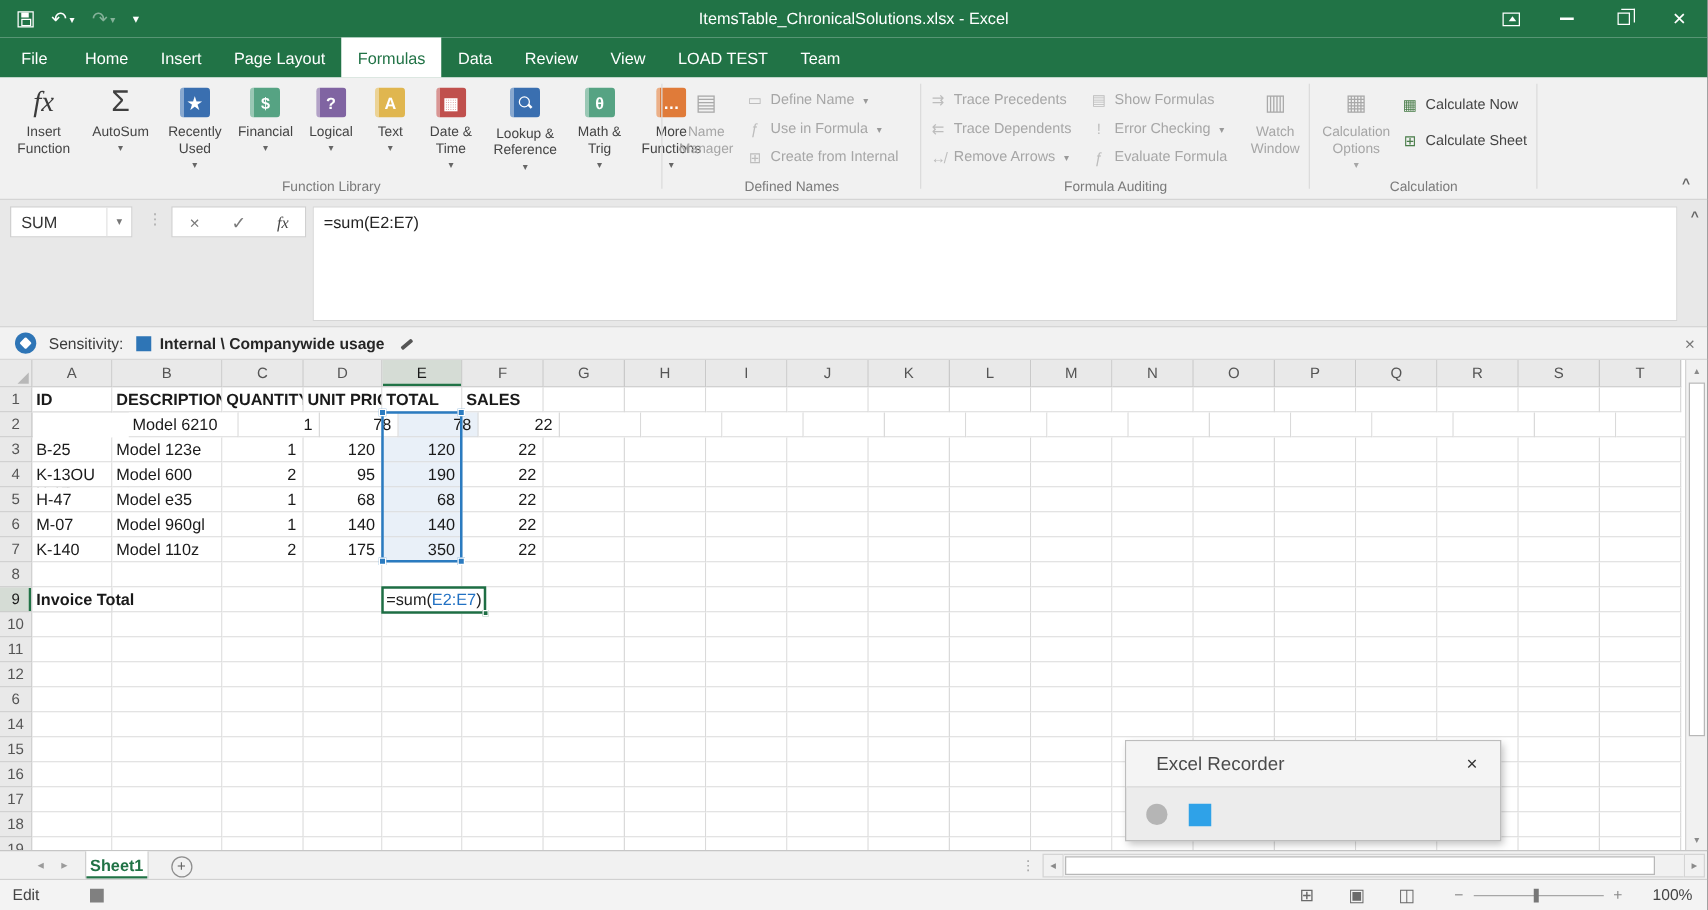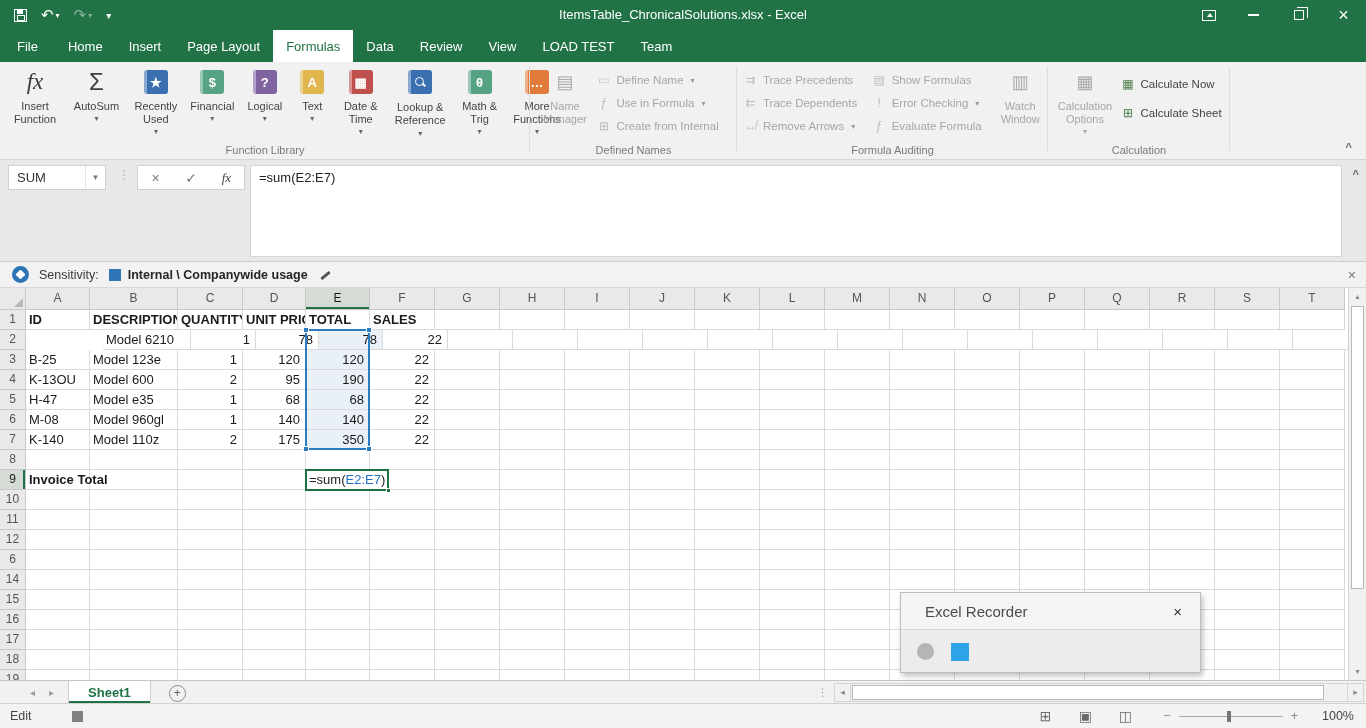--- a/index.html
+++ b/index.html
@@ -118,21 +118,21 @@
   .edit-cell .fill-handle{position:absolute;right:-4px;bottom:-4px;width:5px;height:5px;background:#1e6e44;border:1px solid #fff;}
 
   
   .vscroll{position:absolute;right:0;top:288px;width:18px;height:392px;background:#f1f1f1;border-left:1px solid #d4d4d4;}
   .vscroll .arr{position:absolute;left:0;width:100%;height:17px;display:flex;align-items:center;justify-content:center;font-size:8px;color:#8a8a8a;}
   .vscroll .thumb{position:absolute;left:2px;right:2px;top:18px;height:283px;background:#fff;border:1px solid #b8b8b8;}
 
   
   .sheettabs{position:absolute;left:0;top:680px;width:1366px;height:23px;background:#f1f1f1;border-top:1px solid #c6c6c6;display:flex;align-items:stretch;}
   .tab-navs{display:flex;align-items:center;gap:14px;padding:0 14px 0 30px;color:#9b9b9b;font-size:10px;}
-  .sheet-tab{display:flex;align-items:center;padding:0 19px;background:#fff;border-left:1px solid #cfcfcf;border-right:1px solid #cfcfcf;
+  .sheet-tab{display:flex;align-items:center;padding:0 3px;background:#fff;border-left:1px solid #cfcfcf;border-right:1px solid #cfcfcf;
              box-shadow:inset 0 -2px 0 #217346;color:#217346;font-weight:bold;font-size:13px;}
   .addsheet{width:17px;height:17px;margin:2px 0 0 18px;border:1px solid #8e8e8e;border-radius:50%;color:#5f5f5f;
             display:flex;align-items:center;justify-content:center;font-size:12px;line-height:1;align-self:center;}
   .tab-split{margin-left:auto;display:flex;align-items:center;color:#a0a0a0;font-size:11px;padding-right:6px;}
   .hscroll{display:flex;align-items:center;width:530px;margin-right:2px;}
   .hscroll .arr{width:17px;height:19px;display:flex;align-items:center;justify-content:center;font-size:9px;color:#8a8a8a;background:#f1f1f1;border:1px solid #d4d4d4;}
   .hscroll .track{flex:1;height:19px;background:#f1f1f1;border-top:1px solid #d4d4d4;border-bottom:1px solid #d4d4d4;position:relative;}
   .hscroll .thumb{position:absolute;left:1px;top:1px;bottom:1px;width:472px;background:#fff;border:1px solid #b8b8b8;}
 
   
@@ -535,21 +535,21 @@
         <div class="cell" style="width: 65px;"></div>
         <div class="cell" style="width: 65px;"></div>
         <div class="cell" style="width: 65px;"></div>
         <div class="cell" style="width: 65px;"></div>
         <div class="cell" style="width: 65px;"></div>
         <div class="cell" style="width: 65px;"></div>
         <div class="cell" style="width: 65px;"></div>
       </div>
       <div class="grow" style="top: 122px;">
         <div class="rowhdr">6</div>
-        <div class="cell" style="width: 64px;">M-08</div>
+        <div class="cell" style="width: 64px;">M-07</div>
         <div class="cell" style="width: 88px;">Model 960gl</div>
         <div class="cell num" style="width: 65px;">1</div>
         <div class="cell num" style="width: 63px;">140</div>
         <div class="cell num sel" style="width: 64px;">140</div>
         <div class="cell num" style="width: 65px;">22</div>
         <div class="cell" style="width: 65px;"></div>
         <div class="cell" style="width: 65px;"></div>
         <div class="cell" style="width: 65px;"></div>
         <div class="cell" style="width: 65px;"></div>
         <div class="cell" style="width: 65px;"></div>

